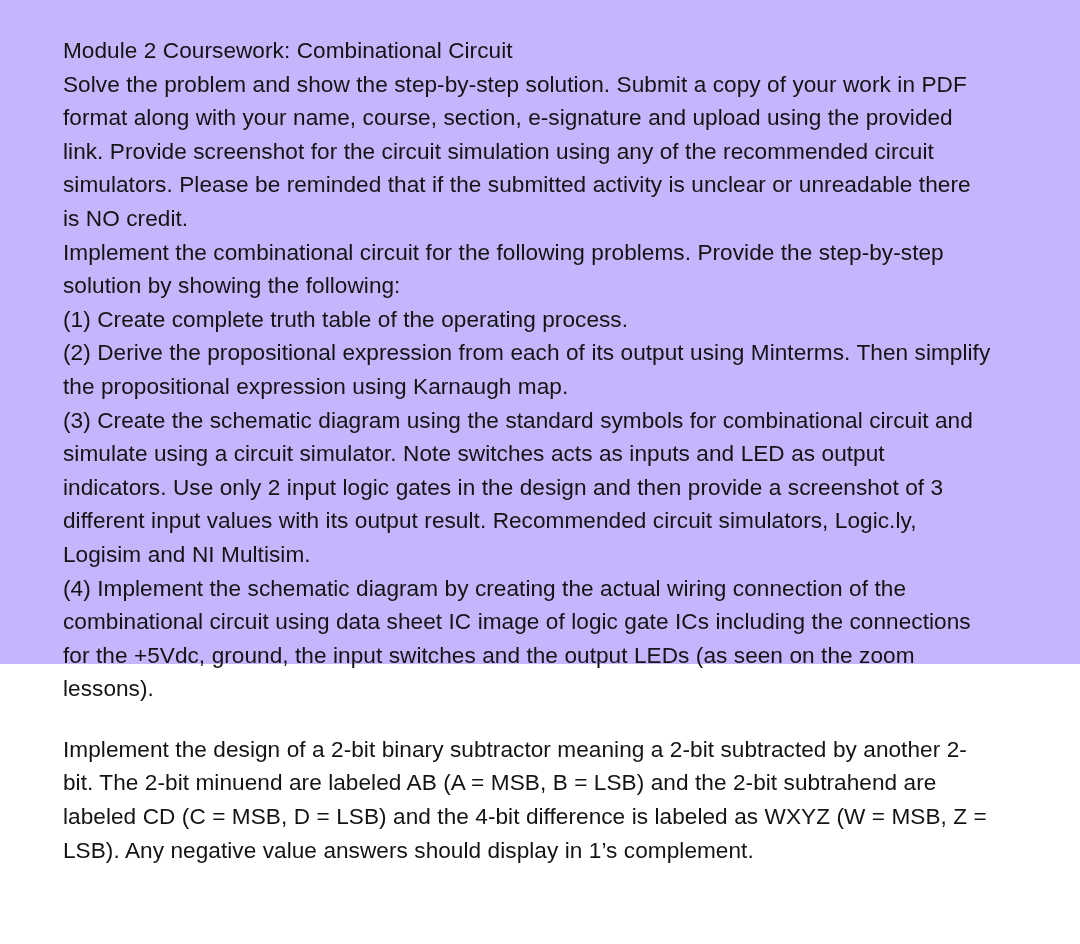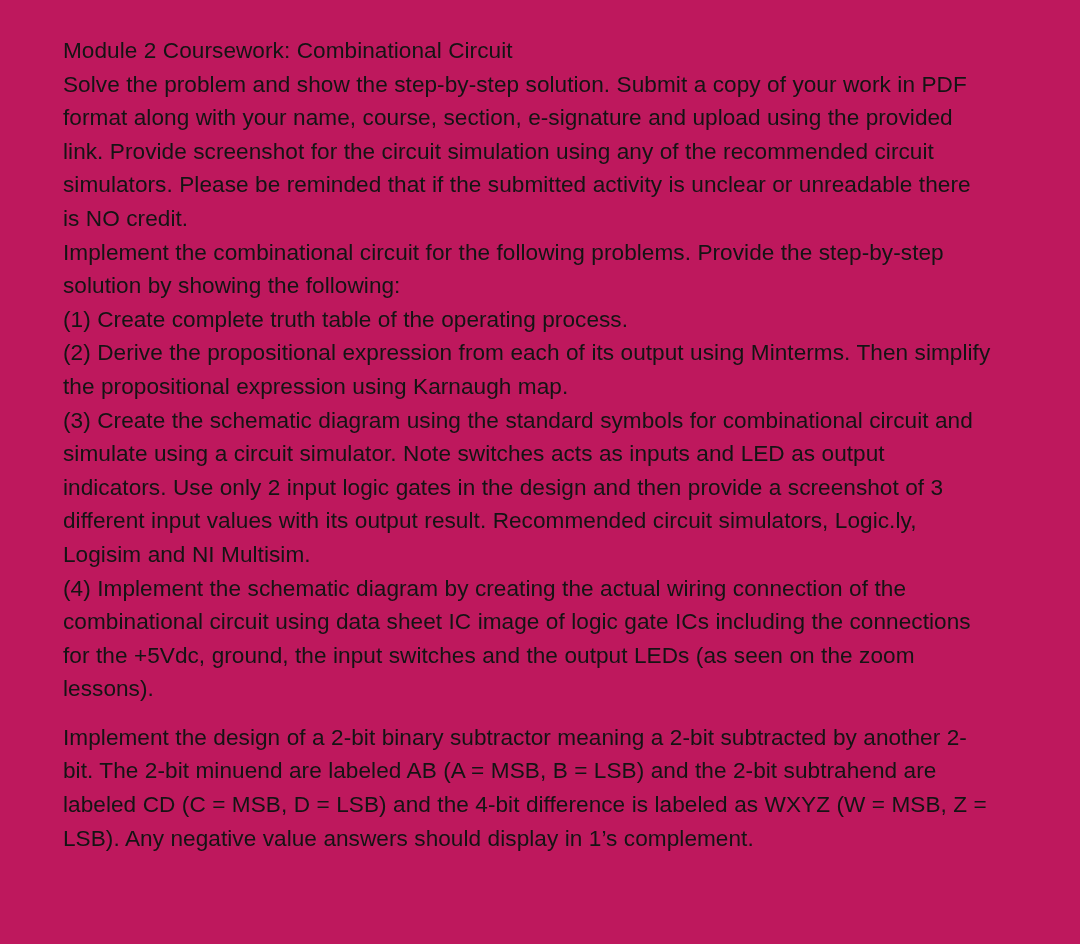--- a/index.html
+++ b/index.html
@@ -11,42 +11,42 @@
     width: 1080px;
     height: 944px;
     overflow: hidden;
     font-family: "Liberation Sans", "DejaVu Sans", sans-serif;
     color: #111111;
     -webkit-font-smoothing: antialiased;
   }
   .page {
     position: relative;
     width: 1080px;
-    height: 944px;
-    background: #be185d;
+    height: 664px;
+    background: #c4b5fd;
     box-sizing: border-box;
   }
   .doc-body {
     position: absolute;
     left: 63px;
     top: 34px;
     width: 928px;
   }
   .para {
     margin: 0;
     font-size: 22.6px;
     line-height: 33.6px;
     letter-spacing: 0.05px;
     color: #141414;
     text-align: left;
     white-space: pre-wrap;
     word-spacing: 0.1px;
   }
   .para + .para {
-    margin-top: 15px;
+    margin-top: 27px;
   }
 </style>
 </head>
 <body>
 
 <div class="page">
   <div class="doc-body">
     <p class="para">Module 2 Coursework: Combinational Circuit
 Solve the problem and show the step-by-step solution. Submit a copy of your work in PDF format along with your name, course, section, e-signature and upload using the provided link. Provide screenshot for the circuit simulation using any of the recommended circuit simulators. Please be reminded that if the submitted activity is unclear or unreadable there is NO credit.
 Implement the combinational circuit for the following problems. Provide the step-by-step solution by showing the following:

